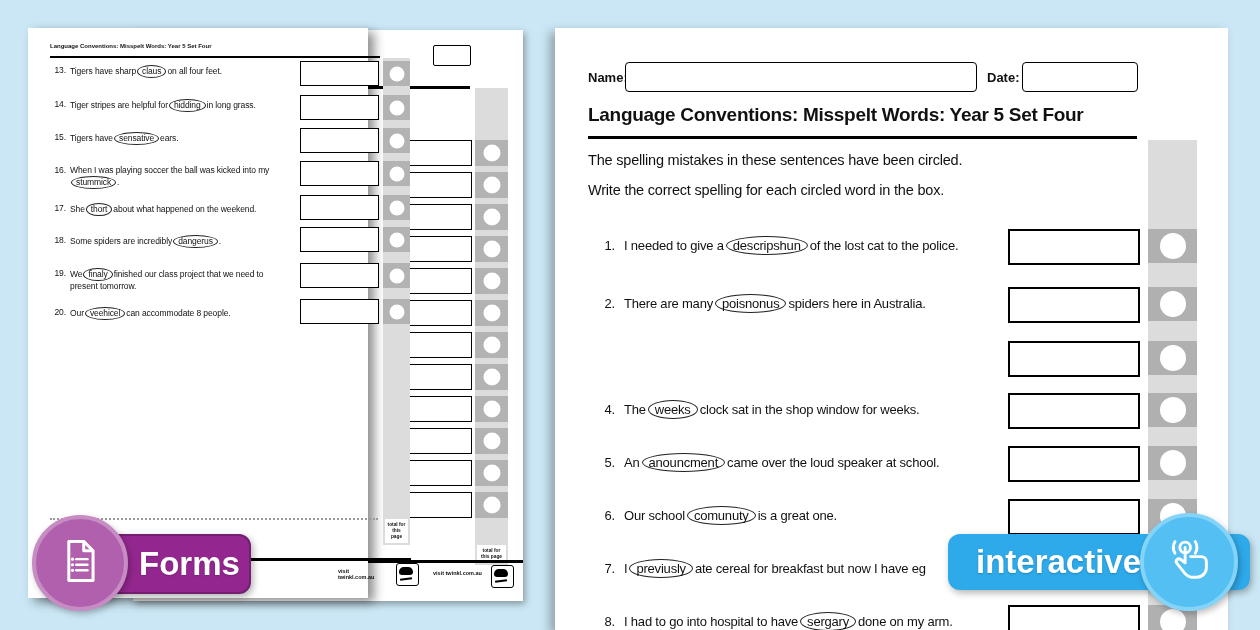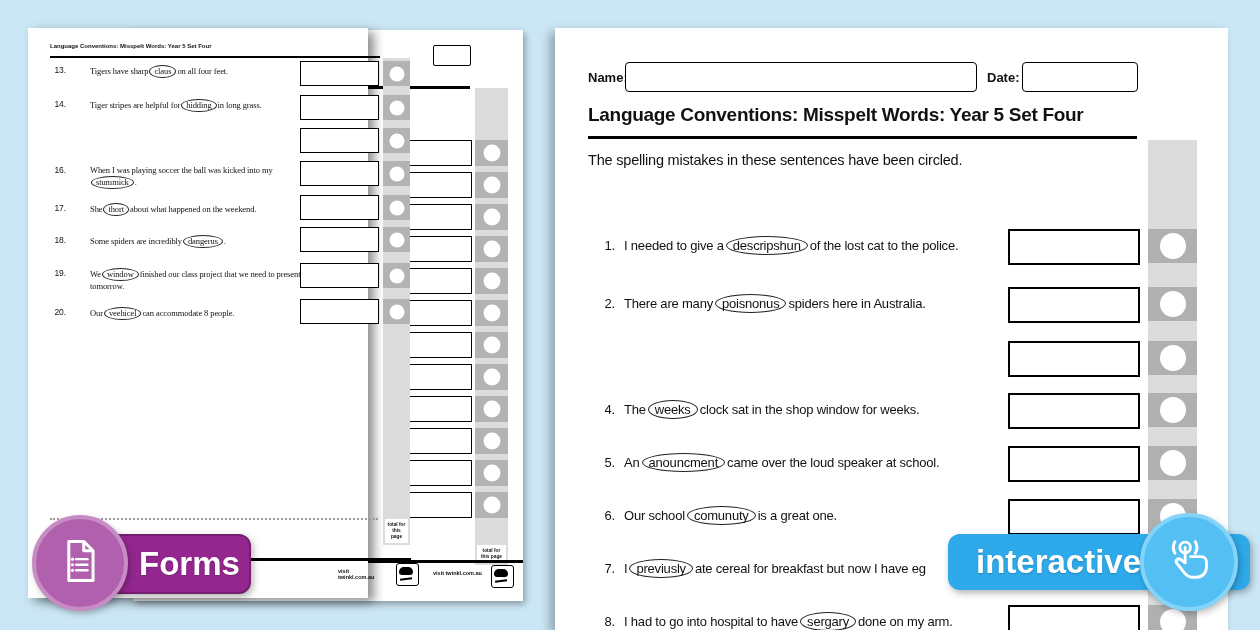--- a/index.html
+++ b/index.html
@@ -23,21 +23,21 @@
   .tw{position:absolute;width:21px;height:21px;border:1.5px solid #000;border-radius:3px;background:#fff;}
   .tw::before{content:"";position:absolute;left:2px;top:3px;width:14px;height:8px;background:#000;
       border-radius:6px 6px 4px 4px;}
   .tw::after{content:"";position:absolute;left:3px;top:14px;width:12px;height:1.5px;background:#000;transform:rotate(-8deg);}
   
   #frontPage{left:28px;top:28px;width:340px;height:570px;z-index:2;box-shadow:6px 4px 10px rgba(0,0,0,.45);}
   .fp-header{position:absolute;left:22px;top:15px;font-size:6px;font-weight:bold;letter-spacing:0;}
   .fp-rule{position:absolute;left:22px;top:28px;width:330px;height:2px;background:#000;}
   .fq{position:absolute;left:22px;width:245px;font-size:8.5px;line-height:1.3;letter-spacing:-0.1px;}
   .fq .n{position:absolute;left:0;width:16px;text-align:right;}
-  .fq .t{display:block;margin-left:40px;width:221px;font-family:Liberation Serif, serif;}
+  .fq .t{display:block;margin-left:20px;width:221px;}
   .circ-s{display:inline-block;border:1.2px solid #222;border-radius:50%;padding:0 4px;margin:0 1px;}
   .fbox{position:absolute;left:272px;width:77px;height:23px;border:1.6px solid #000;background:#fff;}
   .fstrip{position:absolute;left:355px;top:30px;width:27px;height:487px;background:#dcdcdc;}
   .fsq{position:absolute;left:0;width:27px;height:25px;background:#b3b3b3;}
   .fsq i{width:15px;height:15px;}
   .fdotted{position:absolute;left:22px;top:490px;width:328px;border-top:2px dotted #9a9a9a;}
   
   #mainPage{left:555px;top:28px;width:673px;height:602px;z-index:1;box-shadow:-5px 4px 10px rgba(0,0,0,.3);}
   .m-label{position:absolute;font-size:13px;font-weight:bold;}
   .m-input{position:absolute;height:28px;border:1.6px solid #000;border-radius:4px;background:#fff;}
@@ -133,35 +133,39 @@
     <div class="fp-rule"></div>
 
     <div class="fq" style="top:37px">
       <span class="n">13.</span>
       <span class="t"><span>Tigers have sharp</span><span class="circ-s">claus</span><span>on all four feet.</span></span>
     </div>
     <div class="fq" style="top:71px">
       <span class="n">14.</span>
       <span class="t"><span>Tiger stripes are helpful for</span><span class="circ-s">hidding</span><span>in long grass.</span></span>
     </div>
+    <div class="fq" style="top:104px">
+      <span class="n">15.</span>
+      <span class="t"><span>Tigers have</span><span class="circ-s">sensative</span><span>ears.</span></span>
+    </div>
     <div class="fq" style="top:137px">
       <span class="n">16.</span>
       <span class="t"><span>When I was playing soccer the ball was kicked into my</span><span class="circ-s">stummick</span><span>.</span></span>
     </div>
     <div class="fq" style="top:175px">
       <span class="n">17.</span>
       <span class="t"><span>She</span><span class="circ-s">thort</span><span>about what happened on the weekend.</span></span>
     </div>
     <div class="fq" style="top:207px">
       <span class="n">18.</span>
       <span class="t"><span>Some spiders are incredibly</span><span class="circ-s">dangerus</span><span>.</span></span>
     </div>
     <div class="fq" style="top:240px">
       <span class="n">19.</span>
-      <span class="t"><span>We</span><span class="circ-s">window</span><span>finished our class project that we need to present tomorrow.</span></span>
+      <span class="t"><span>We</span><span class="circ-s">finaly</span><span>finished our class project that we need to present tomorrow.</span></span>
     </div>
     <div class="fq" style="top:279px">
       <span class="n">20.</span>
       <span class="t"><span>Our</span><span class="circ-s">veehicel</span><span>can accommodate 8 people.</span></span>
     </div>
 
     <div class="fbox" style="top:33px"></div>
     <div class="fbox" style="top:67px"></div>
     <div class="fbox" style="top:100px"></div>
     <div class="fbox" style="top:133px"></div>
@@ -207,20 +211,21 @@
   <div class="page" id="mainPage">
     <span class="m-label" style="left:33px;top:42px">Name:</span>
     <div class="m-input" style="left:70px;top:34px;width:350px"></div>
     <span class="m-label" style="left:432px;top:42px">Date:</span>
     <div class="m-input" style="left:467px;top:34px;width:114px"></div>
 
     <div class="m-title">Language Conventions: Misspelt Words: Year 5 Set Four</div>
     <div class="m-rule"></div>
 
     <div class="m-instr" style="top:124px">The spelling mistakes in these sentences have been circled.</div>
+    <div class="m-instr" style="top:154px">Write the correct spelling for each circled word in the box.</div>
 
     <div class="mq" style="top:208px"><span class="n">1.</span><span>I needed to give a</span><span class="circ-m">descripshun</span><span>of the lost cat to the police.</span></div>
     <div class="mq" style="top:266px"><span class="n">2.</span><span>There are many</span><span class="circ-m">poisnonus</span><span>spiders here in Australia.</span></div>
     <div class="mq" style="top:372px"><span class="n">4.</span><span>The</span><span class="circ-m">weeks</span><span>clock sat in the shop window for weeks.</span></div>
     <div class="mq" style="top:425px"><span class="n">5.</span><span>An</span><span class="circ-m">anouncment</span><span>came over the loud speaker at school.</span></div>
     <div class="mq" style="top:478px"><span class="n">6.</span><span>Our school</span><span class="circ-m">comunuty</span><span>is a great one.</span></div>
     <div class="mq" style="top:531px"><span class="n">7.</span><span>I</span><span class="circ-m">previusly</span><span>ate cereal for breakfast but now I have eg</span></div>
     <div class="mq" style="top:584px"><span class="n">8.</span><span>I had to go into hospital to have</span><span class="circ-m">sergary</span><span>done on my arm.</span></div>
 
     <div class="mbox" style="top:201px"></div>

